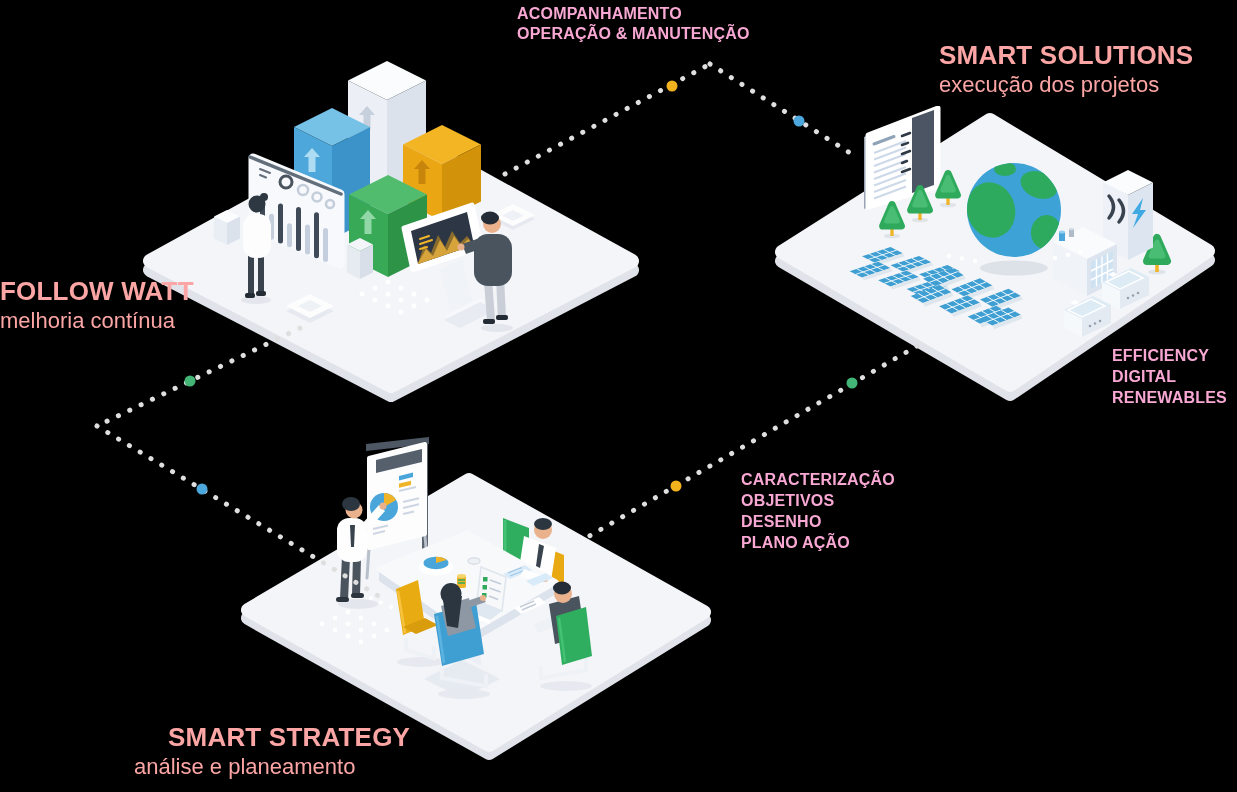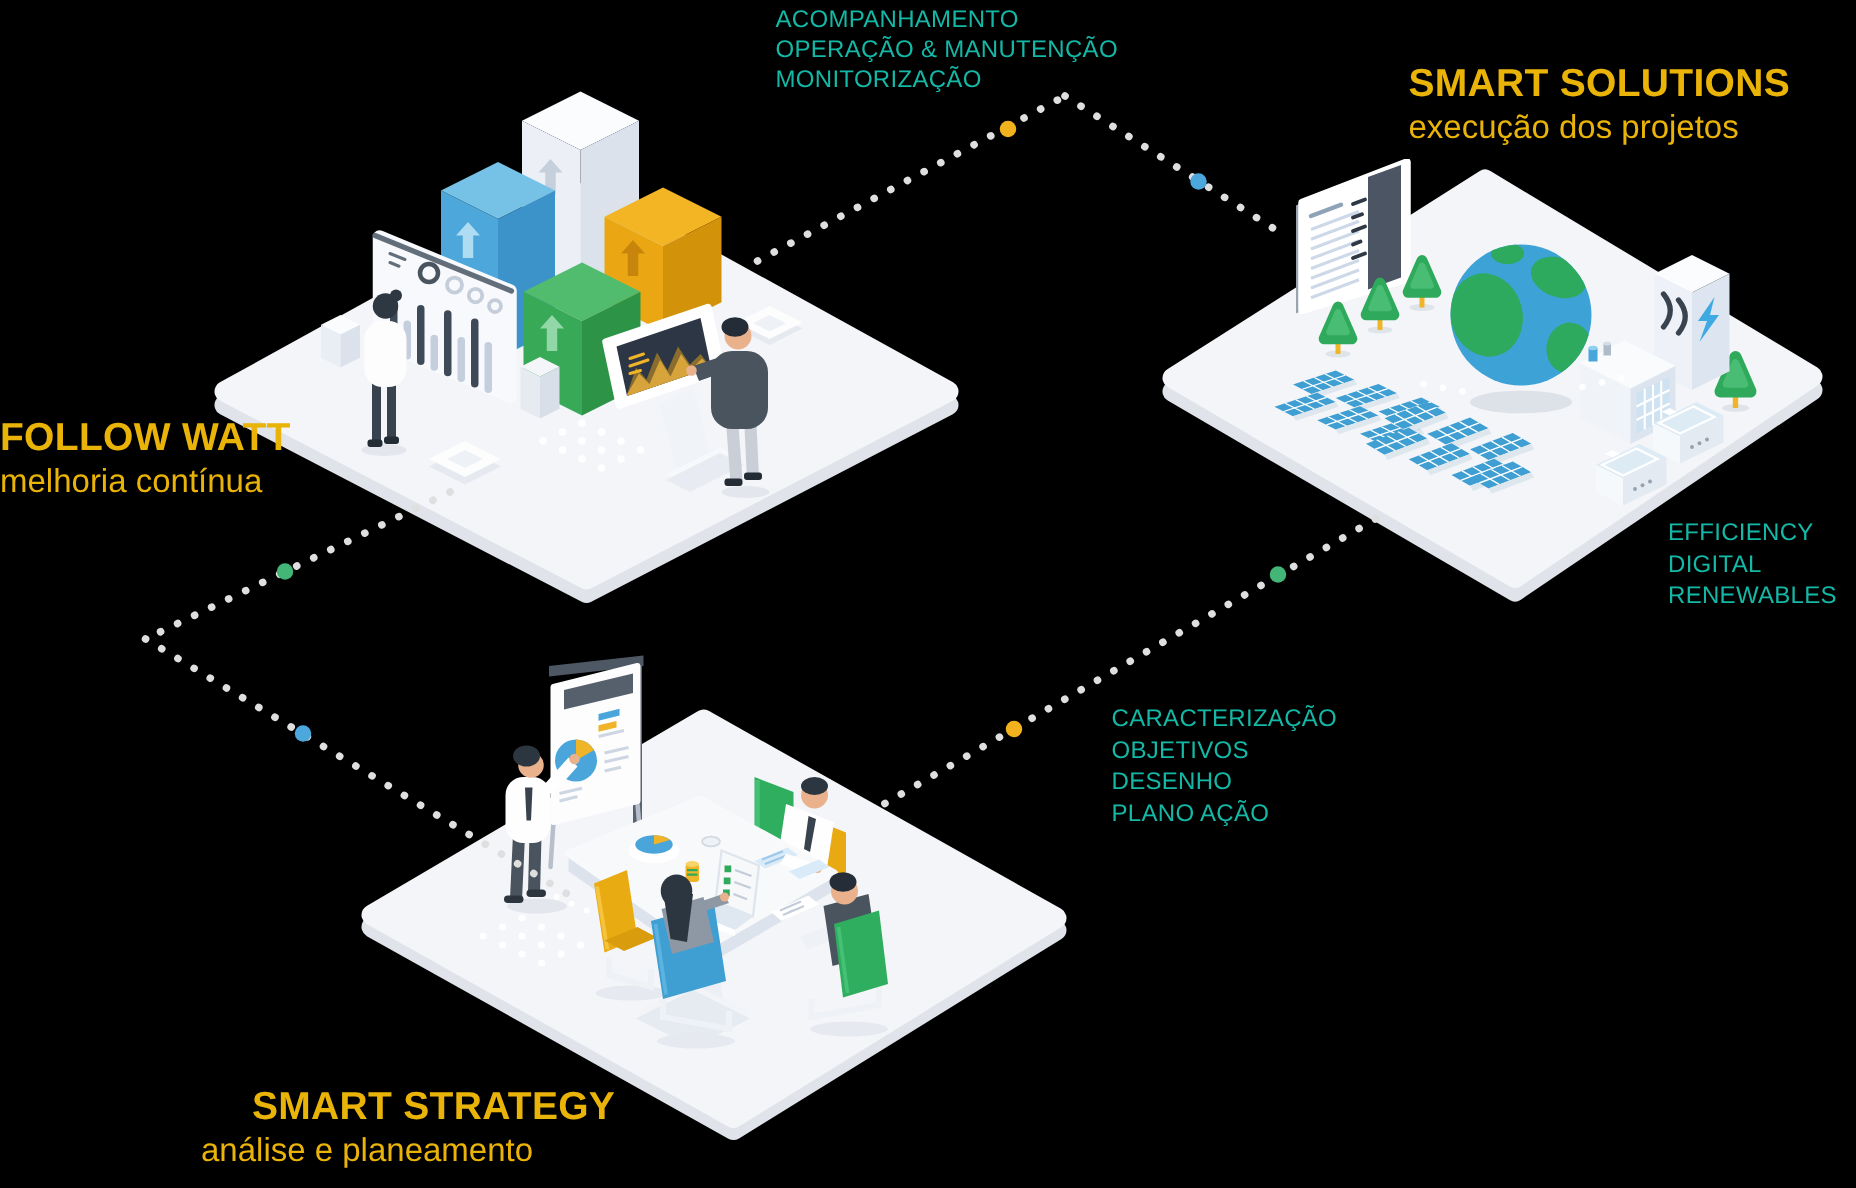--- a/index.html
+++ b/index.html
@@ -1,24 +1,24 @@
 <!DOCTYPE html>
 <html><head>
 <meta charset="utf-8">
 <style>
   html,body{margin:0;padding:0;background:#000;}
   .stage{position:relative;width:1237px;height:792px;background:#000;overflow:hidden;
          font-family:"Liberation Sans",sans-serif;}
   .stage svg{display:block;}
   .scene{position:absolute;margin:0;padding:0;}
   .connectors{position:absolute;left:0;top:0;pointer-events:none;z-index:30;}
-  .edge-label{position:absolute;z-index:40;font-weight:400;font-size:16px;line-height:20px;
-              color:#14b8a6;letter-spacing:.2px;white-space:nowrap;}
+  .edge-label{position:absolute;z-index:40;font-weight:700;font-size:16px;line-height:20px;
+              color:#f9a8d4;letter-spacing:.2px;white-space:nowrap;}
   .edge-label.lh21{line-height:21px;}
-  .node-label{position:absolute;z-index:40;white-space:nowrap;color:#eab308;}
+  .node-label{position:absolute;z-index:40;white-space:nowrap;color:#fca5a5;}
   .node-title{font-weight:700;font-size:26px;line-height:30px;letter-spacing:.2px;}
   .node-sub{font-weight:400;font-size:22px;line-height:30px;}
   .indent43{margin-left:34px;}
 </style>
 </head>
 <body>
 
 <div class="stage">
 
   <figure class="scene" style="left:140px;top:48px">
@@ -402,21 +402,20 @@
     <circle cx="799" cy="121" r="5.5" fill="#4BA7DC"></circle>
     <circle cx="190" cy="381" r="5.5" fill="#43B577"></circle>
     <circle cx="202" cy="489" r="5.5" fill="#4BA7DC"></circle>
     <circle cx="852" cy="383" r="5.5" fill="#43B577"></circle>
     <circle cx="676" cy="486" r="5.5" fill="#F2B21E"></circle>
   </svg>
 
   <div class="edge-label" style="left:517px;top:4px">
     <div>ACOMPANHAMENTO</div>
     <div>OPERAÇÃO &amp; MANUTENÇÃO</div>
-    <div>MONITORIZAÇÃO</div>
   </div>
 
   <div class="node-label" style="left:939px;top:40px">
     <div class="node-title">SMART SOLUTIONS</div>
     <div class="node-sub">execução dos projetos</div>
   </div>
 
   <div class="node-label" style="left:0;top:276px">
     <div class="node-title">FOLLOW WATT</div>
     <div class="node-sub">melhoria contínua</div>

